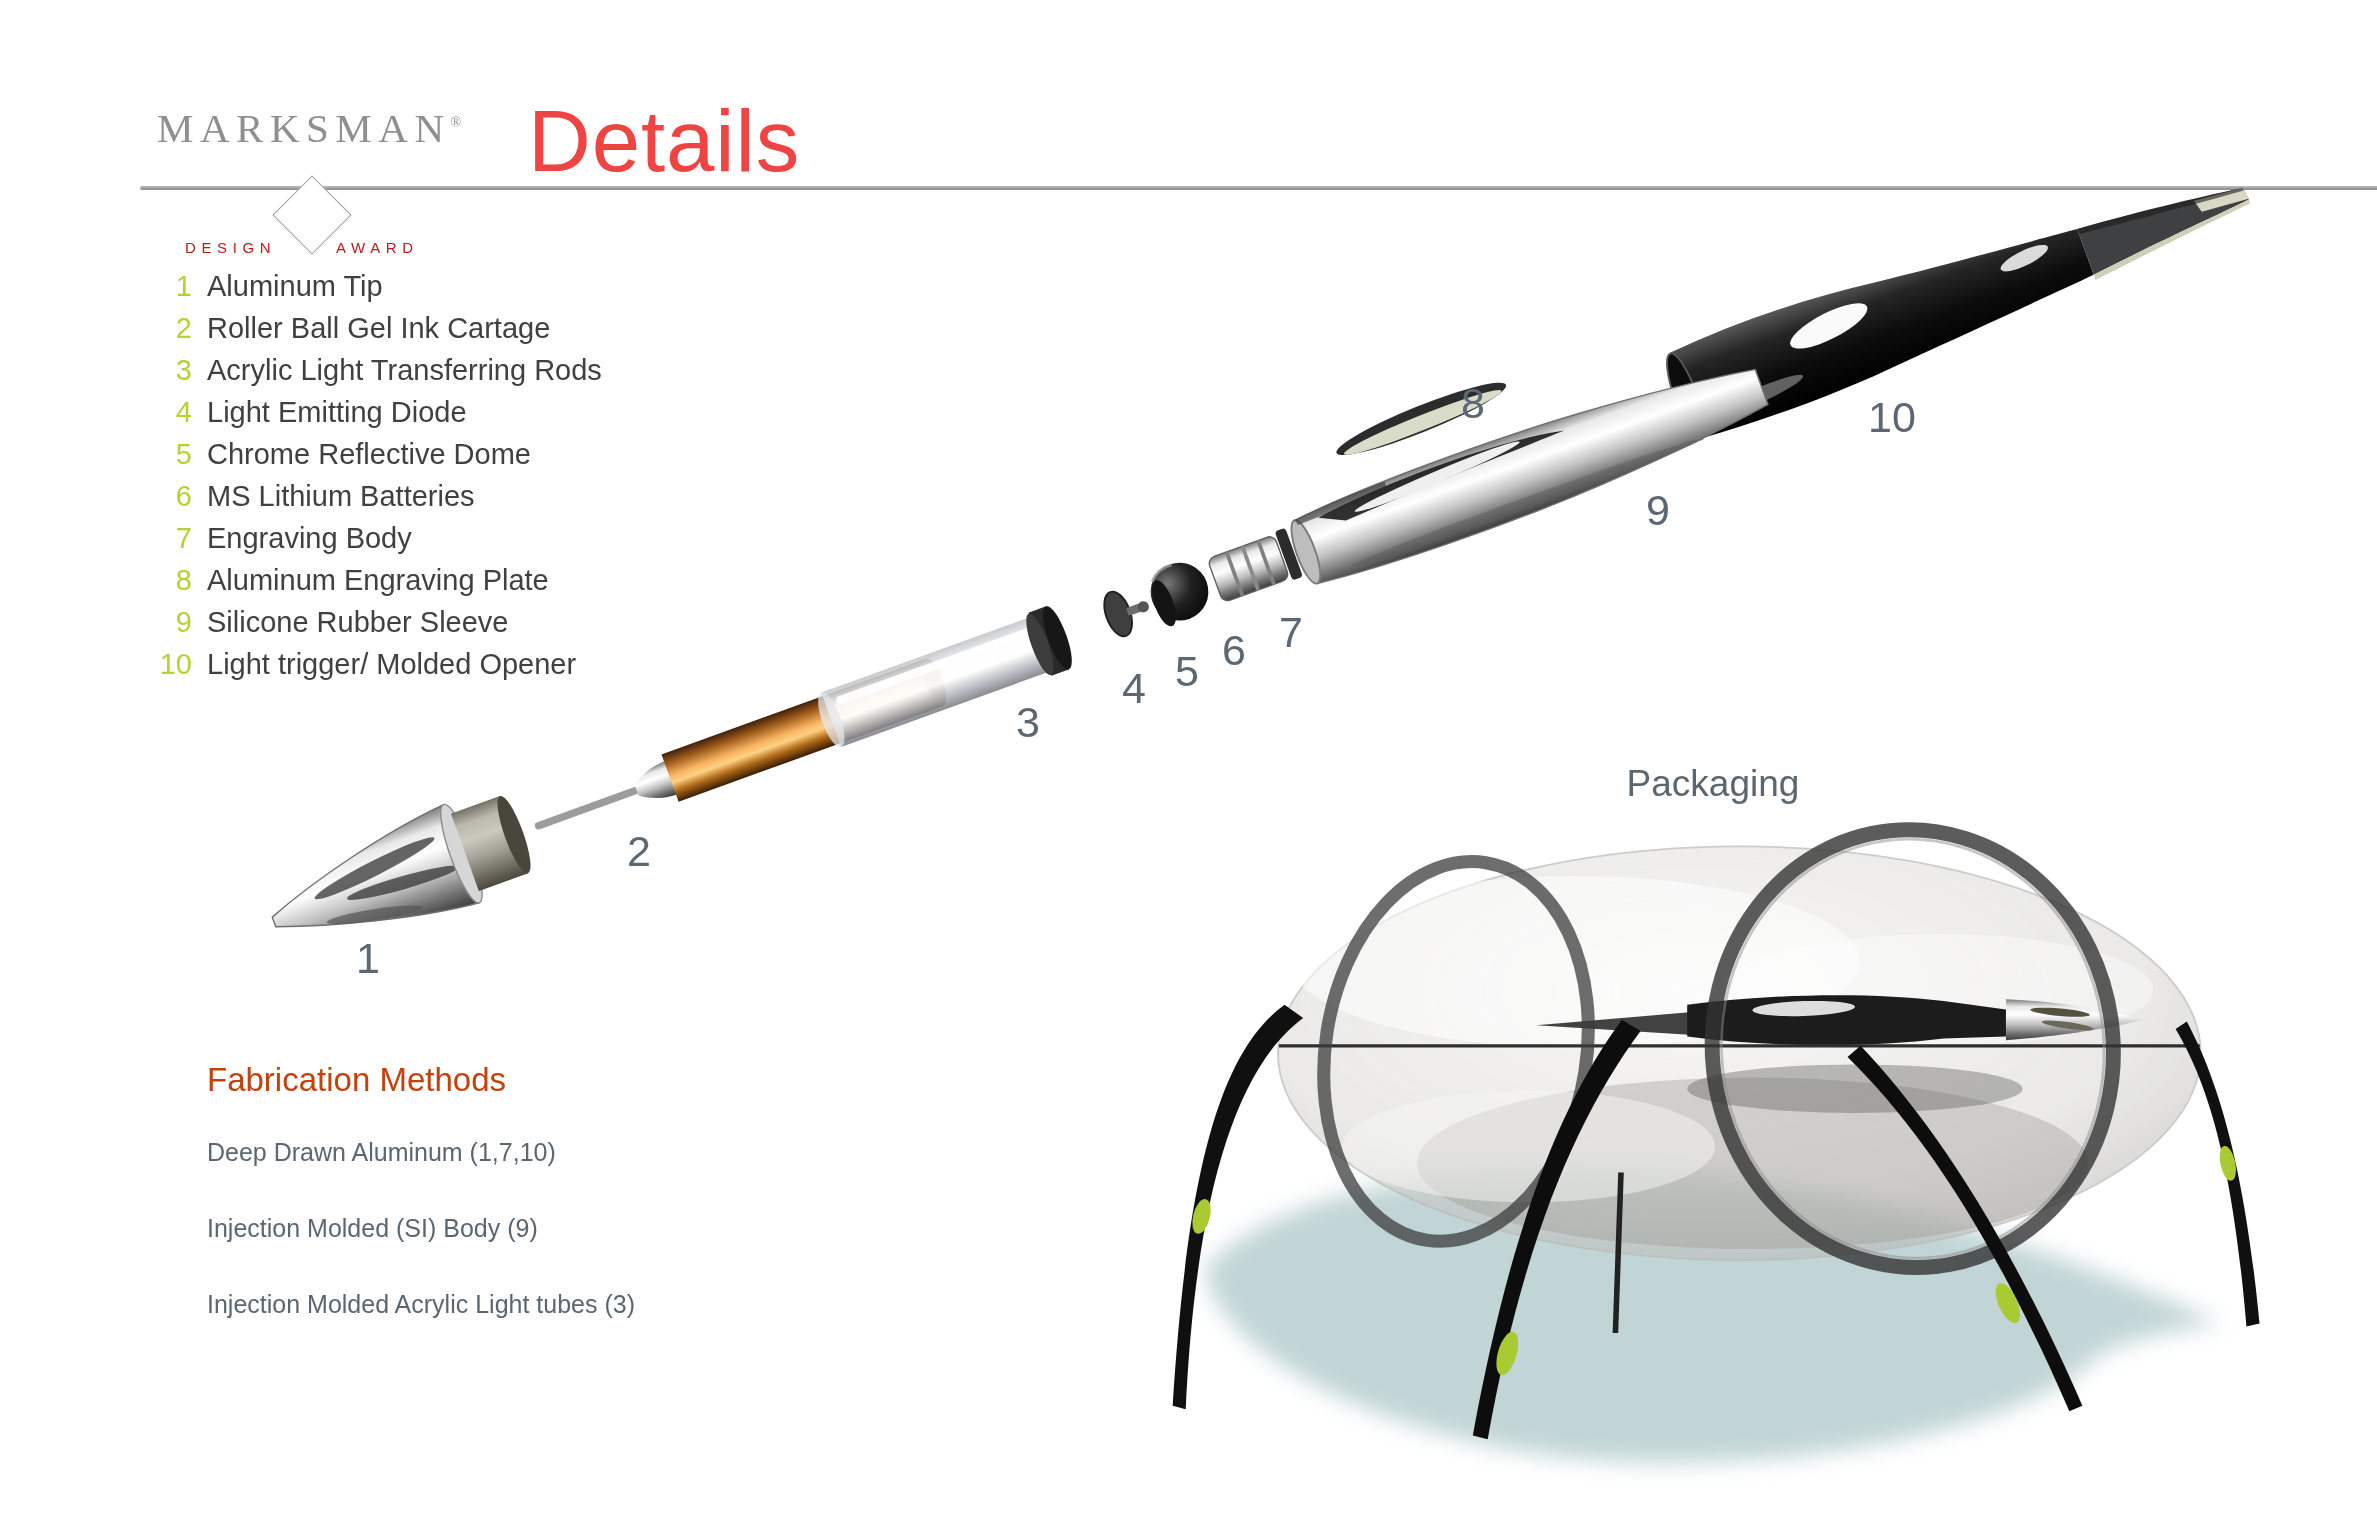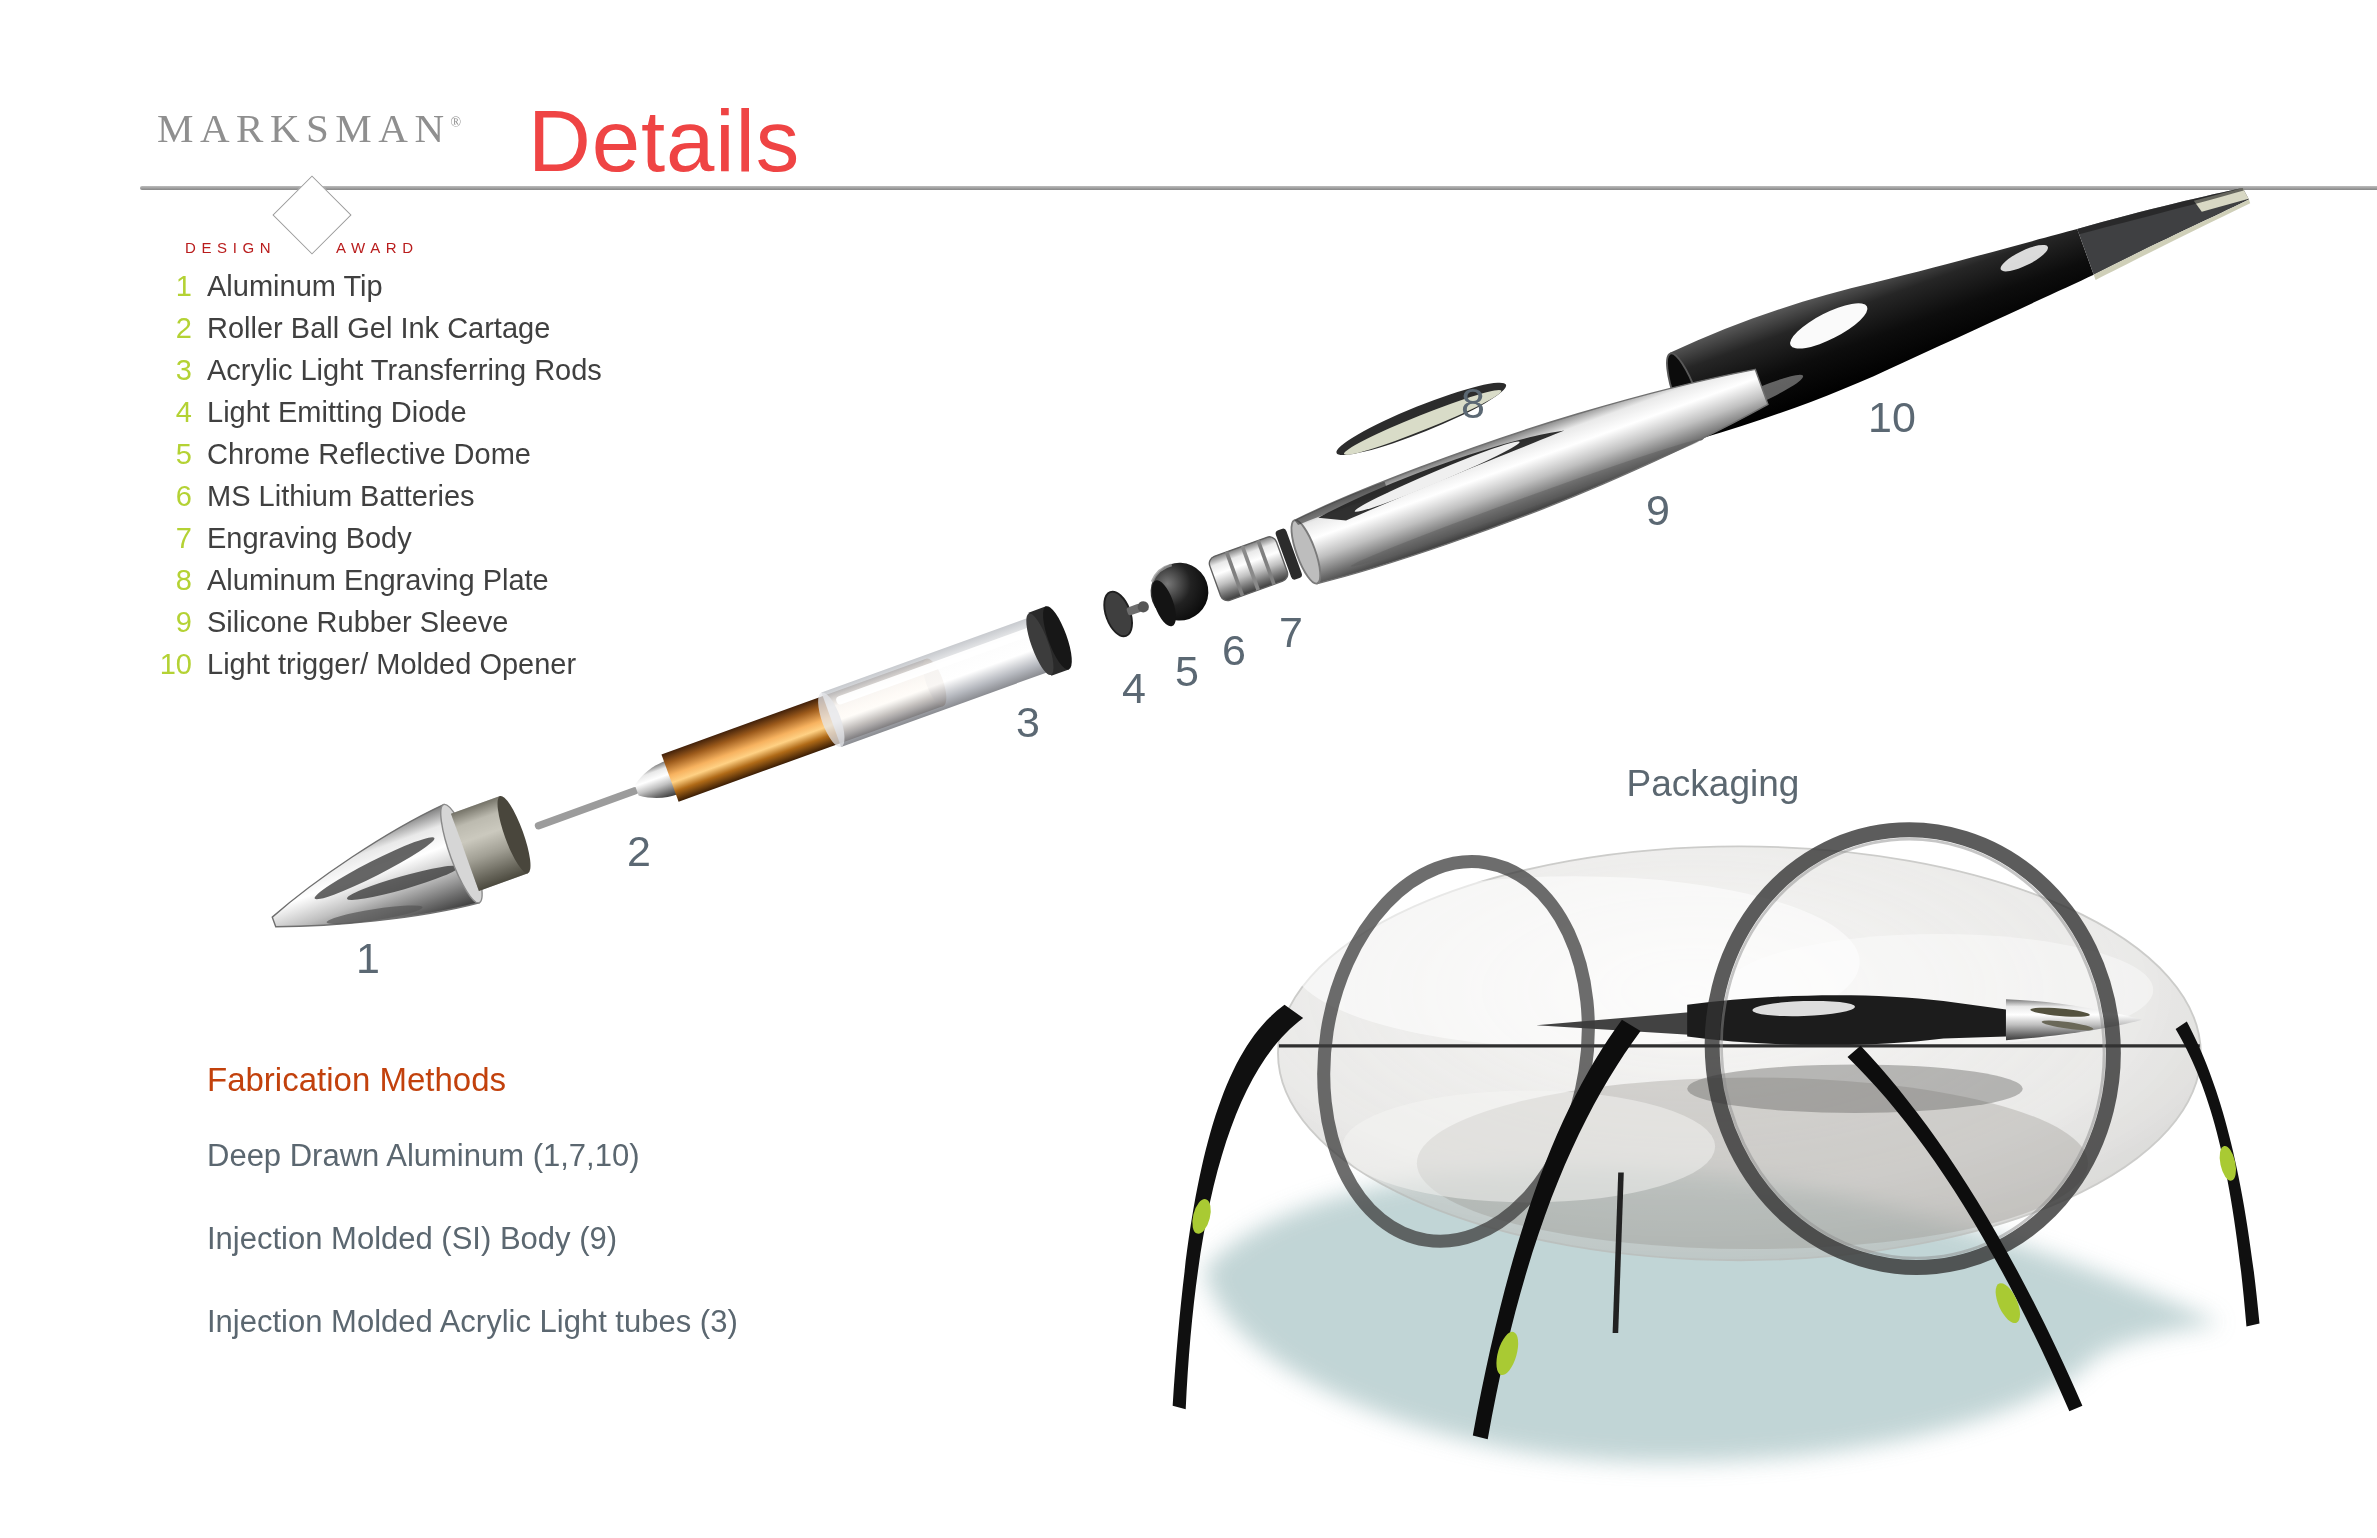--- a/index.html
+++ b/index.html
@@ -48,21 +48,21 @@
     color:#5b6873;z-index:8;
   }
   
   .pkg-label{
     position:absolute;left:1713px;top:784px;transform:translate(-50%,-50%);
     font-size:37px;color:#5b6770;z-index:8;
   }
   
   .fab{position:absolute;left:207px;top:1061px;z-index:6;}
   .fab-heading{font-size:33px;color:#c2410c;margin:0 0 39px 0;}
-  .fab-item{font-size:31px;color:#5b6770;margin:0 0 47px 0;white-space:nowrap;}
+  .fab-item{font-size:25px;color:#5b6770;margin:0 0 47px 0;white-space:nowrap;}
   
   .art{position:absolute;left:0;top:0;z-index:4;}
 </style>
 </head>
 <body>
 
 <div class="rule"></div>
 <div class="brand"><span>MARKSMAN</span><sup>®</sup></div>
 <div class="diamond"></div>
 <div class="design-award" id="dw-left">DESIGN</div>

